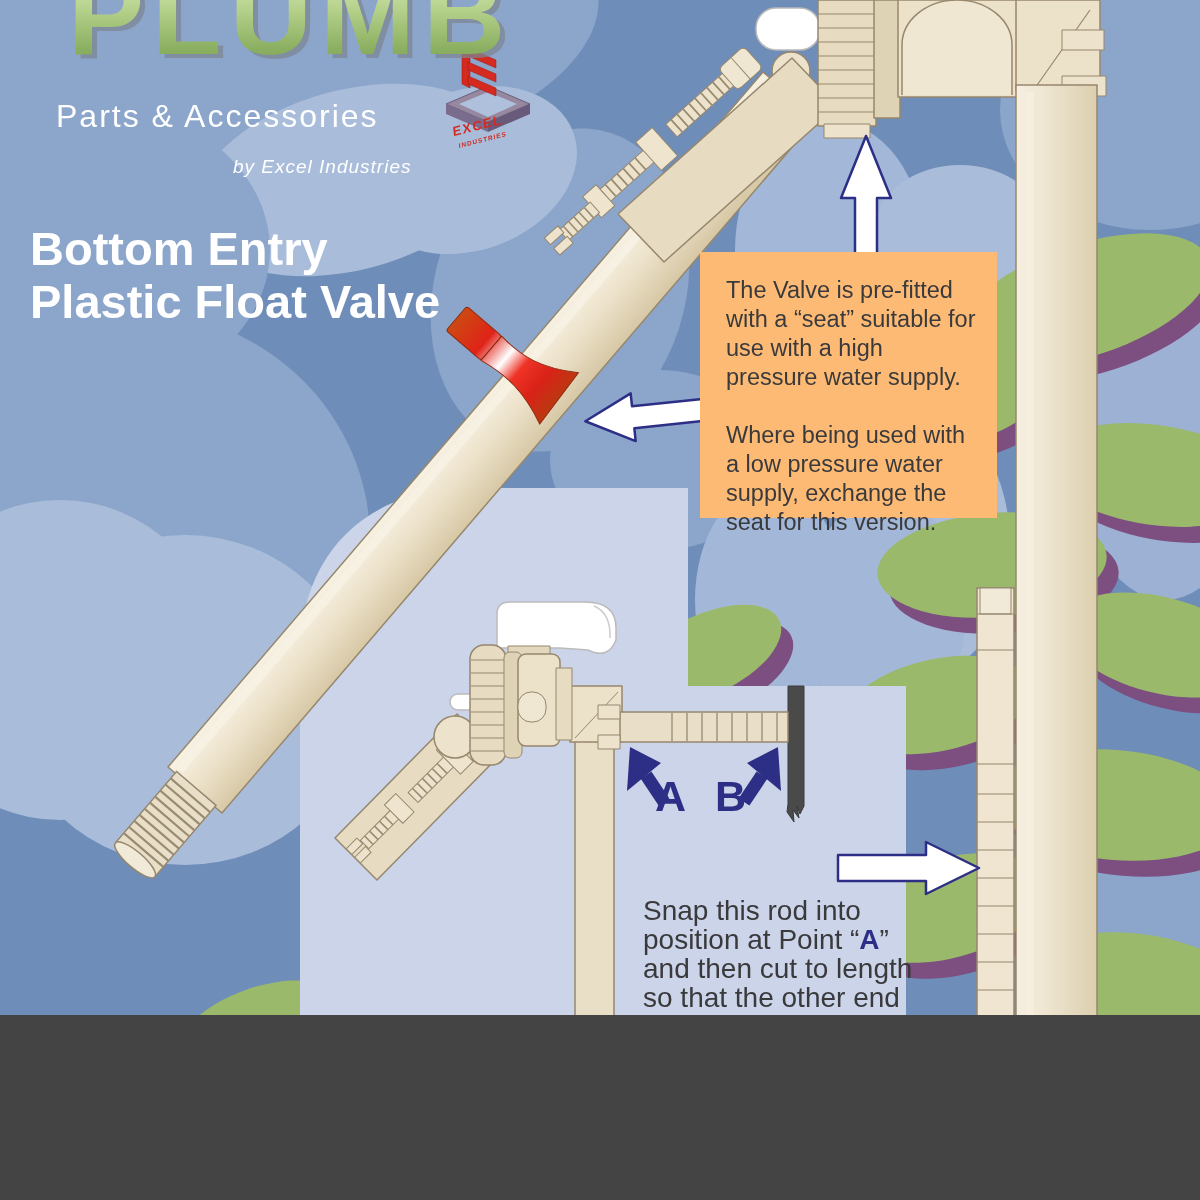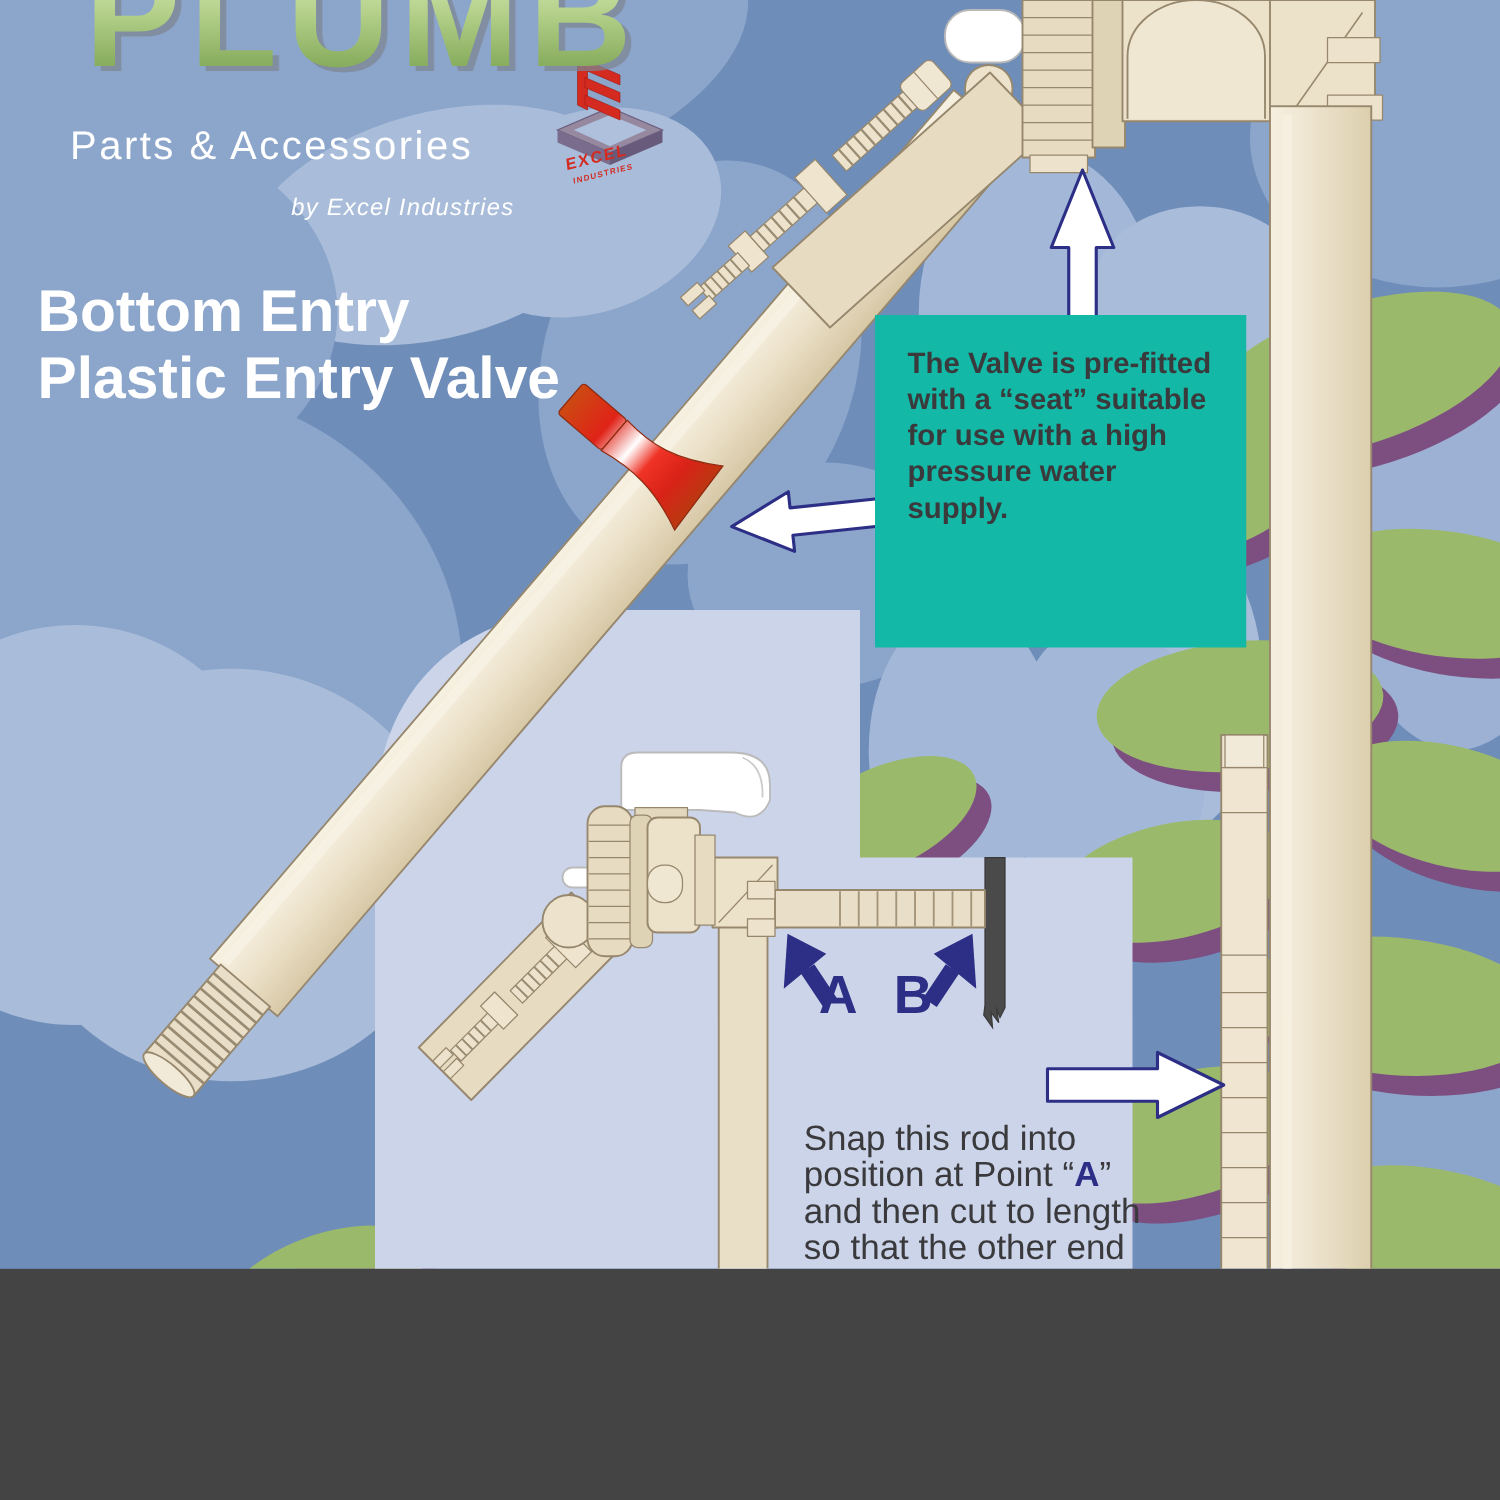--- a/index.html
+++ b/index.html
@@ -11,22 +11,22 @@
     left:68px;top:-42px;font-size:114px;font-weight:800;letter-spacing:8px;line-height:114px;
     background:linear-gradient(180deg,#e7f2cc 0%,#b5d18b 45%,#8db163 78%,#7aa053 100%);
     -webkit-background-clip:text;background-clip:text;color:transparent;
     filter:drop-shadow(5px 4px 0px rgba(125,132,145,.75));white-space:nowrap;}
   .tagline{left:56px;top:98px;font-size:32px;letter-spacing:2px;}
   .byline{left:233px;top:156px;font-size:19px;font-style:italic;letter-spacing:1px;}
   .excel-word{position:absolute;color:#D42A1F;font-weight:800;transform:rotate(-14deg) skewX(-8deg);}
   .excel-1{left:452px;top:118px;font-size:13px;letter-spacing:1.5px;}
   .excel-2{left:458px;top:136px;font-size:6.5px;letter-spacing:1px;}
   .title{left:30px;top:194px;width:470px;text-align:left;font-size:47px;font-weight:700;line-height:53px;margin-top:28px;}
-  .callout-seat{left:700px;top:252px;width:297px;height:266px;background:#14b8a6;box-sizing:border-box;
-    padding:24px 18px 0 26px;color:#3A3A3C;font-size:23.5px;line-height:29px;font-weight:700;}
+  .callout-seat{left:700px;top:252px;width:297px;height:266px;background:#fdba74;box-sizing:border-box;
+    padding:24px 18px 0 26px;color:#3A3A3C;font-size:23.5px;line-height:29px;font-weight:400;}
   .callout-seat p{margin:0;}
   .callout-seat p + p{margin-top:29px;}
   .pt-label{position:absolute;color:#2C2F85;font-size:43px;font-weight:700;}
   .label-a{left:655px;top:772px;}
   .label-b{left:715px;top:772px;}
   .callout-rod{left:643px;top:896px;width:288px;color:#3A3A3C;font-size:28px;line-height:29px;}
   .callout-rod b{color:#2C2F85;font-weight:700;}
 </style>
 </head>
 <body>
@@ -296,25 +296,26 @@
 </svg>
 
 <div class="txt plumb-logo">PLUMB</div>
 <div class="txt tagline">Parts &amp; Accessories</div>
 <div class="txt byline">by Excel Industries</div>
 <div class="excel-word excel-1">EXCEL</div>
 <div class="excel-word excel-2">INDUSTRIES</div>
 
 <div class="txt title">
   <div>Bottom Entry</div>
-  <div>Plastic Entry Valve</div>
+  <div>Plastic Float Valve</div>
 </div>
 
 <div class="txt callout-seat">
   <p>The Valve is pre-fitted with a “seat” suitable for use with a high pressure water supply.</p>
+  <p>Where being used with a low pressure water supply, exchange the seat for this version.</p>
 </div>
 
 <div class="pt-label label-a">A</div>
 <div class="pt-label label-b">B</div>
 
 <div class="txt callout-rod"><span>Snap this rod into position at Point “</span><b>A</b><span>” and then cut to length so that the other end braces the valve against the side of the tank </span><b>B</b><span>.</span></div>
 
 </div>
 
 </body></html>

